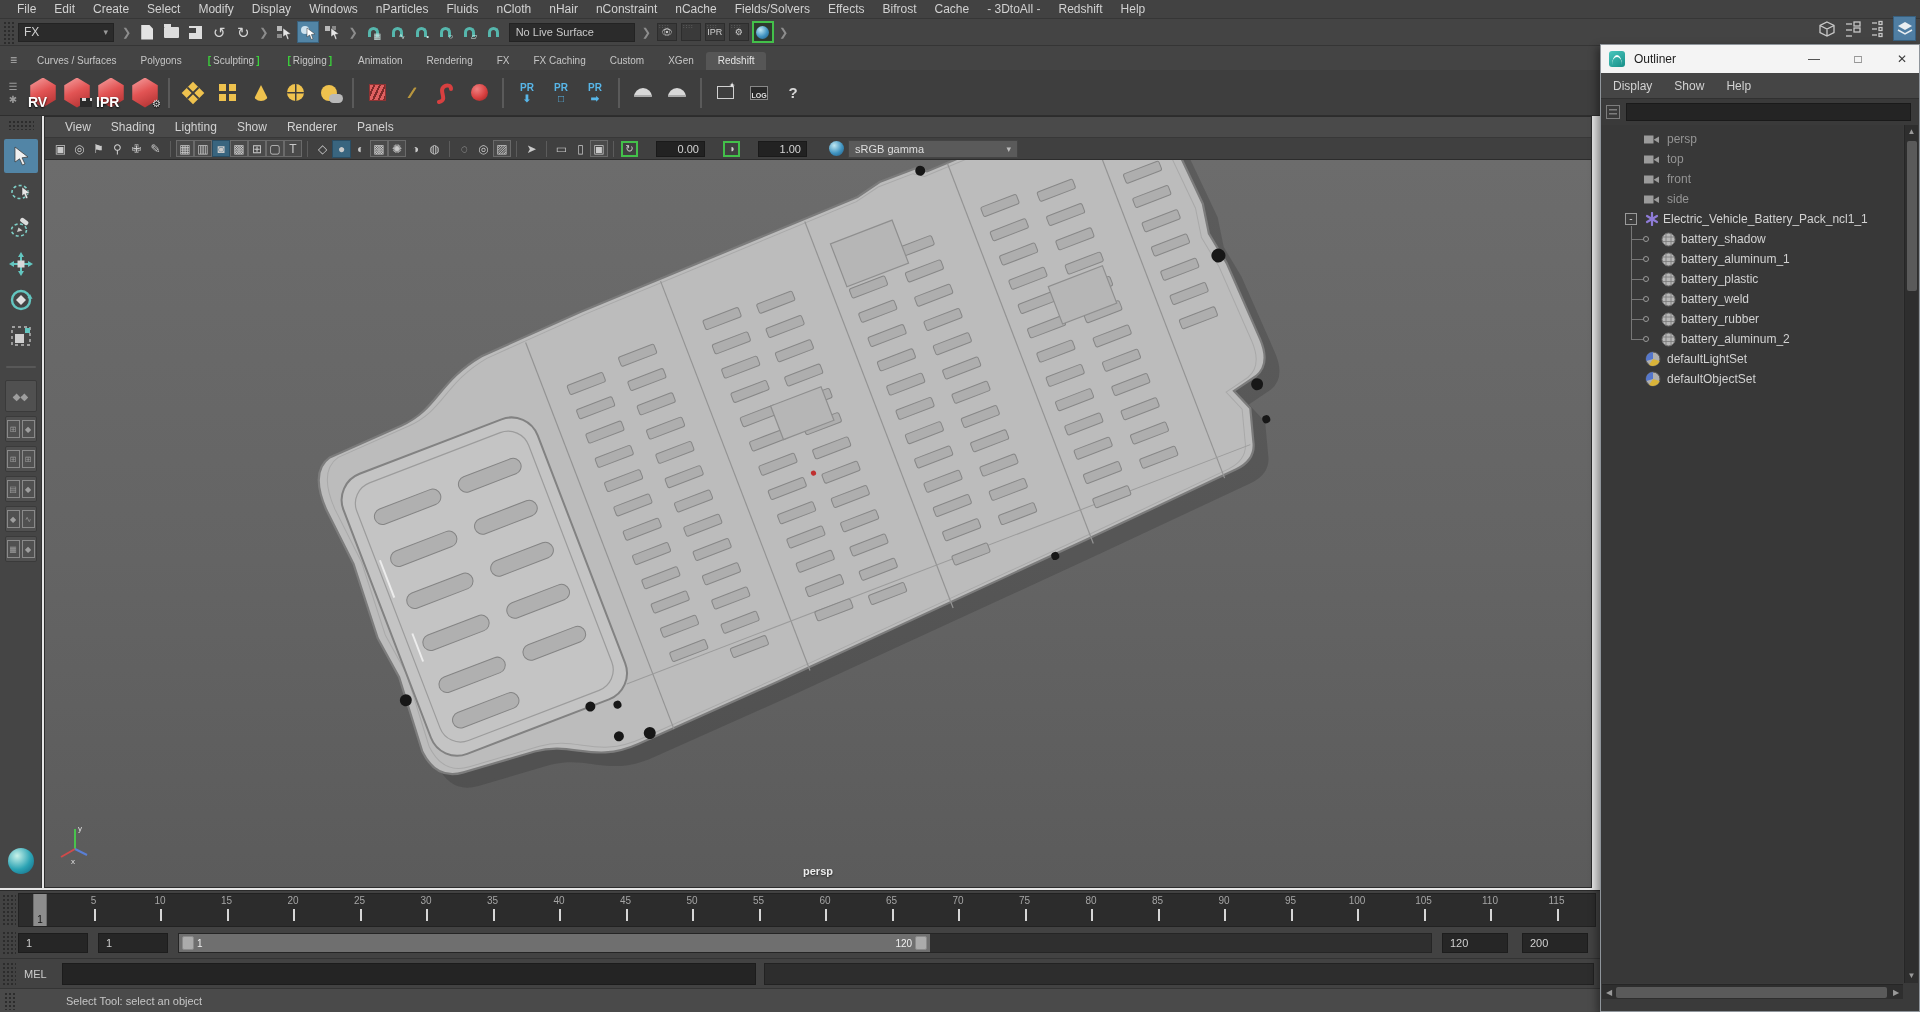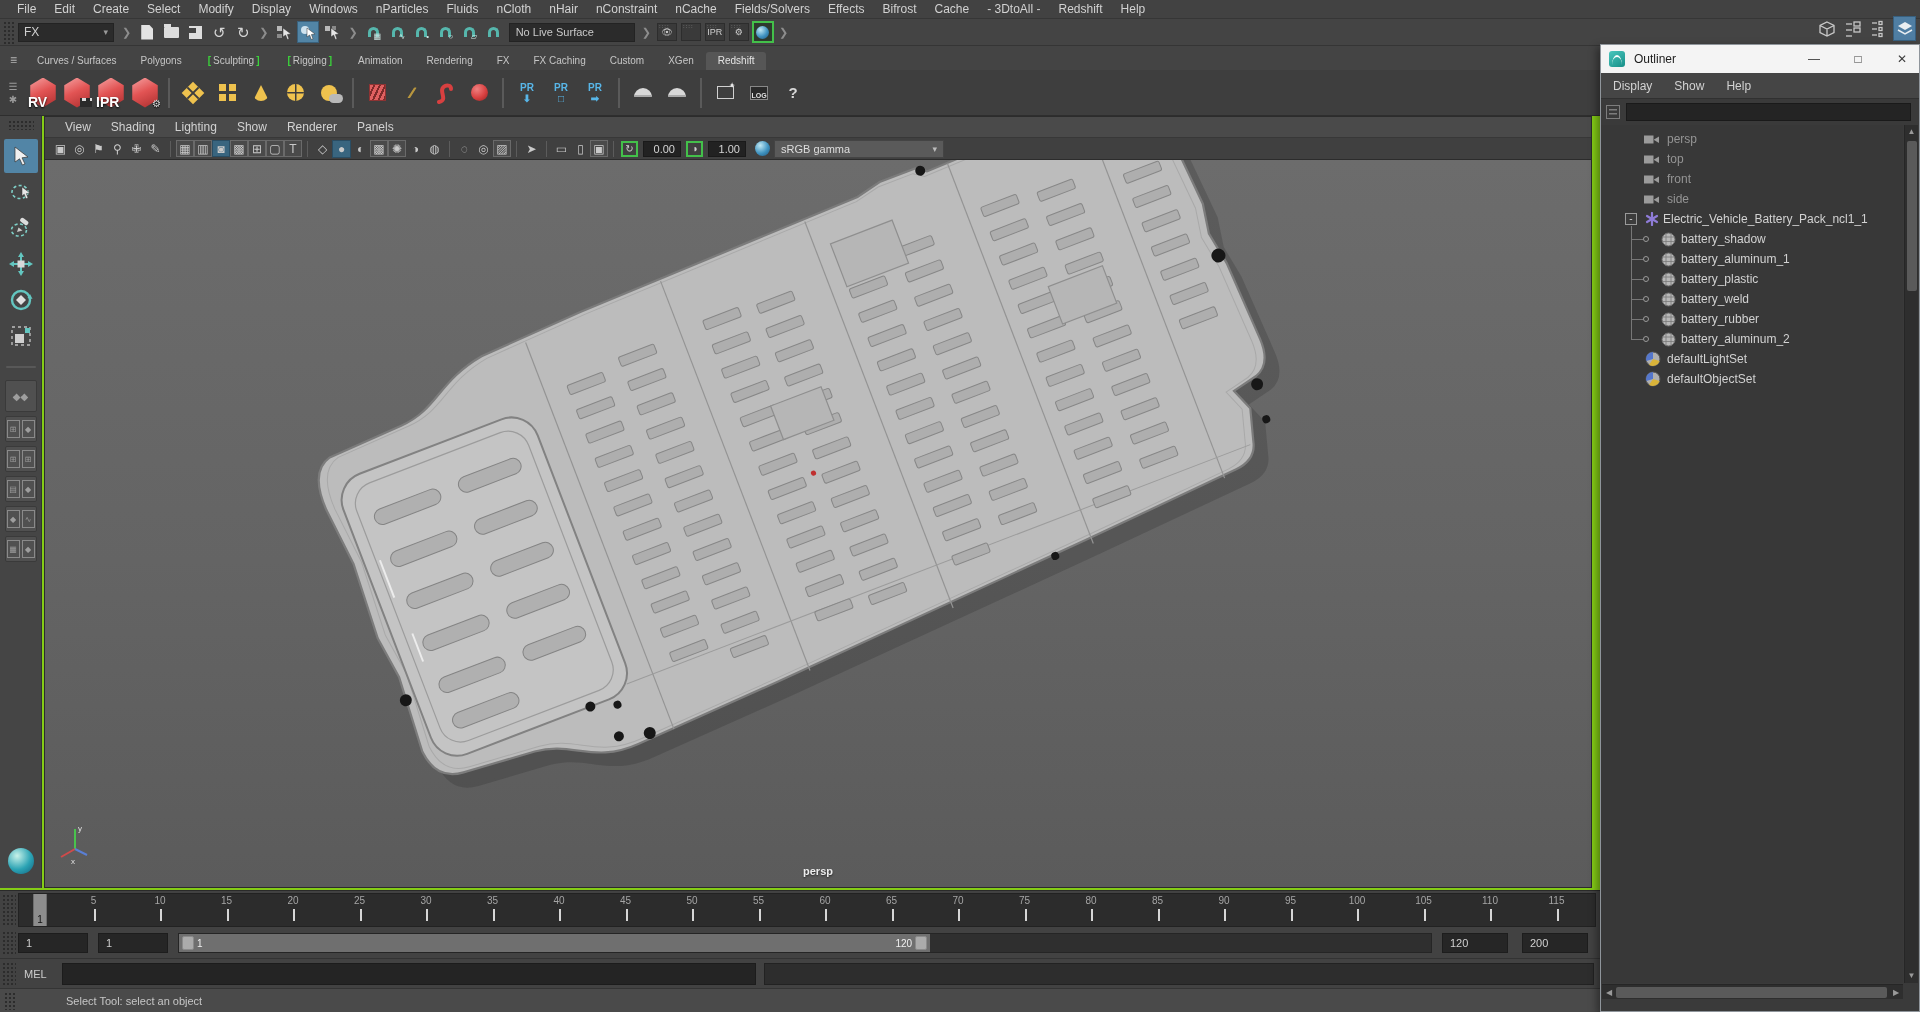--- a/index.html
+++ b/index.html
@@ -1,20 +1,20 @@
 <!DOCTYPE html>
 <html><head>
 <meta charset="utf-8">
 <style>
   * { margin:0; padding:0; box-sizing:border-box; }
   html,body { background:#222; }
   #root {
     position:relative; width:1920px; height:1012px; overflow:hidden;
     font-family:"Liberation Sans", sans-serif; font-size:12px; color:#cfcfcf;
-    background:#84cc16;
+    background:#e5e5e5;
   }
   .grip { background-image:radial-gradient(#2c2c2c 1px, transparent 1.2px); background-size:4px 4px; }
 
   
   #menubar { position:absolute; left:0; top:0; width:1920px; height:19px; background:#424242; display:flex; align-items:center; padding-left:8px; border-bottom:1px solid #363636;}
   .menu-item { padding:0 9px; color:#d2d2d2; font-size:12px; cursor:default; }
 
   
   #statusline { position:absolute; left:0; top:19px; width:1920px; height:27px; background:#444; display:flex; align-items:center; border-bottom:1px solid #353535; }
   #statusline .grip { width:12px; height:23px; margin:0 3px; }
@@ -94,21 +94,21 @@
   
   #viewport { position:absolute; left:44px; top:116px; width:1548px; height:772px; border:1px solid #2c2c2c; background:#404040; }
   #panel-menubar { height:21px; background:#4a4a4a; display:flex; align-items:center; padding-left:10px; border-bottom:1px solid #383838; }
   #panel-menubar .menu-item { padding:0 10px; }
   #panel-toolbar { height:22px; background:#404040; border-bottom:1px solid #2c2c2c; display:flex; align-items:center; padding-left:6px; }
   .pt-icon { width:19px; height:18px; display:flex; align-items:center; justify-content:center; font-size:12px; color:#c9c9c9; }
   .pt-icon.boxed { border:1px solid #6a6a6a; background:#4a4a4a; width:18px; height:17px; }
   .pt-icon.hl { background:#39657f; border:1px solid #2a4d63; }
   .pt-sep { width:1px; height:16px; background:#5c5c5c; margin:0 5px; }
   .pt-green { width:17px; height:16px; border:2px solid #43c04a; display:flex; align-items:center; justify-content:center; color:#cfcfcf; font-size:10px; margin:0 2px; }
-  .pt-field { width:38px; height:16px; background:#222; border:1px solid #1a1a1a; color:#d5d5d5; font-size:11px; display:flex; align-items:center; justify-content:flex-end; padding-right:5px; margin:0 3px;text-align:right; }
+  .pt-field { width:49px; height:16px; background:#222; border:1px solid #1a1a1a; color:#d5d5d5; font-size:11px; display:flex; align-items:center; justify-content:flex-end; padding-right:5px; margin:0 16px;text-align:right; }
   .pt-ball { width:15px; height:15px; border-radius:50%; background:radial-gradient(circle at 35% 30%, #bfe7f2, #3f93c0 55%, #20557c); margin:0 4px 0 6px; }
   #colorspace-dd { width:170px; height:18px; background:#5a5a5a; border:1px solid #444; display:flex; align-items:center; justify-content:space-between; padding:0 6px; color:#dedede; font-size:11px; }
   #canvas { position:relative; width:100%; height:727px; background:linear-gradient(180deg,#6c6c6c 0%,#646464 55%,#5b5b5b 100%); overflow:hidden; }
   #persp-label { position:absolute; bottom:10px; left:50%; transform:translateX(-50%); color:#ececec; font-weight:bold; font-size:11px; text-shadow:0 1px 2px rgba(0,0,0,.6); }
   #axis-gizmo { position:absolute; left:12px; bottom:22px; }
 
   
   #timeslider { position:absolute; left:0; top:890px; width:1602px; height:38px; background:#424242; border-top:1px solid #2a2a2a; display:flex; align-items:center;}
   #timeslider .grip { width:14px; height:32px; margin:0 2px; }
   #ts-strip { position:relative; height:34px; flex:1; background:#2c2c2c; border:1px solid #222; margin-right:6px; }

